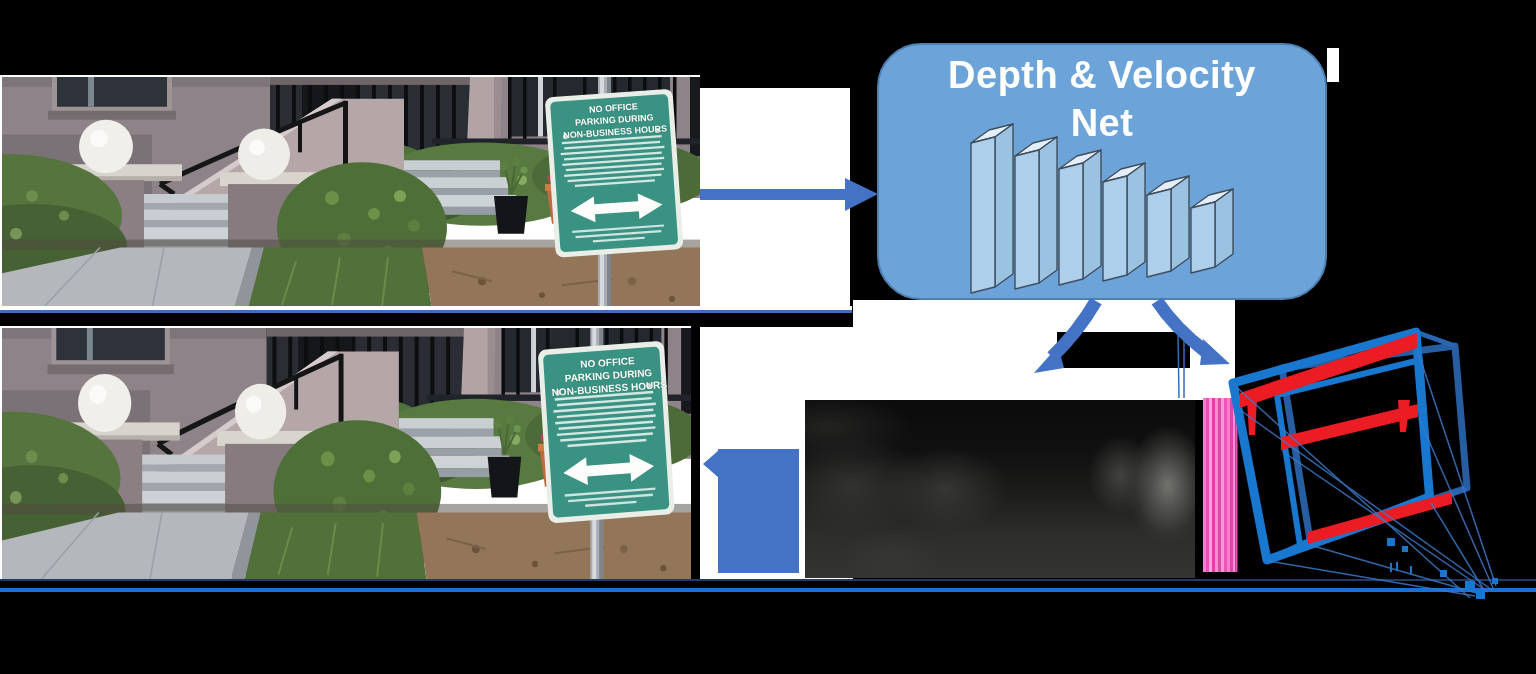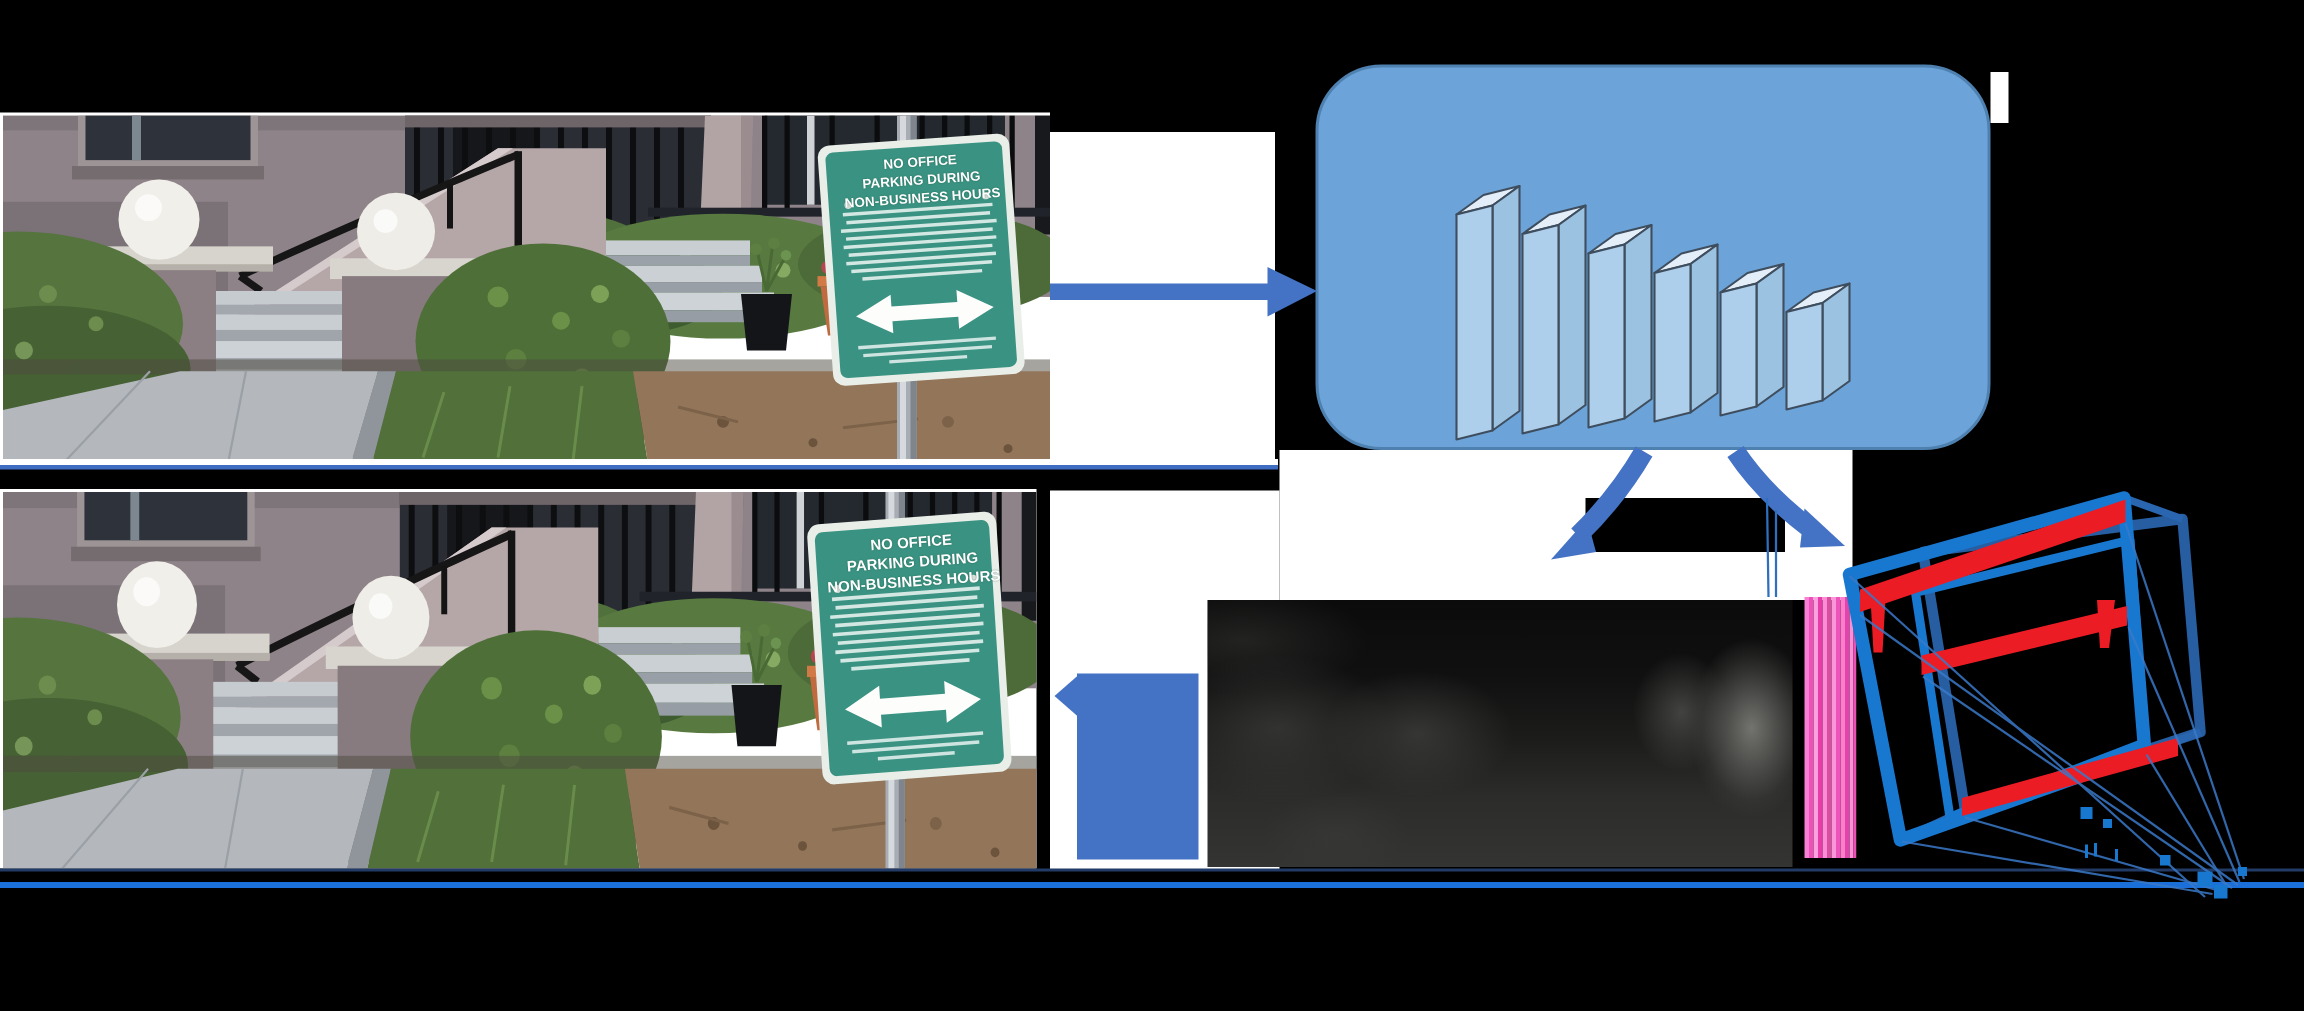--- a/index.html
+++ b/index.html
@@ -223,20 +223,22 @@
       </svg>
   </div>
   <div class="sign-text" style="left:543px;top:345px;width:128px;font-size:10px;padding-top:11px;">
     <div>NO OFFICE</div>
     <div>PARKING DURING</div>
     <div>NON-BUSINESS HOURS</div>
   </div>
 
   <div id="net-box">
     <div id="net-title">
+      <div>Depth &amp; Velocity</div>
+      <div>Net</div>
     </div>
     <svg id="layer-stack" width="450" height="257" viewBox="0 0 450 257">
       <g stroke="#3f4e5e" stroke-width="1.4" stroke-linejoin="round">
         <g>
             <polygon points="92,98 110,85 134,79 116,92" fill="#e3eef8"></polygon>
             <polygon points="116,92 134,79 134,229 116,242" fill="#9cc2e2"></polygon>
             <polygon points="92,98 116,92 116,242 92,248" fill="#aecfeb"></polygon>
           </g>
         <g>
             <polygon points="136,111 154,98 178,92 160,105" fill="#e3eef8"></polygon>

